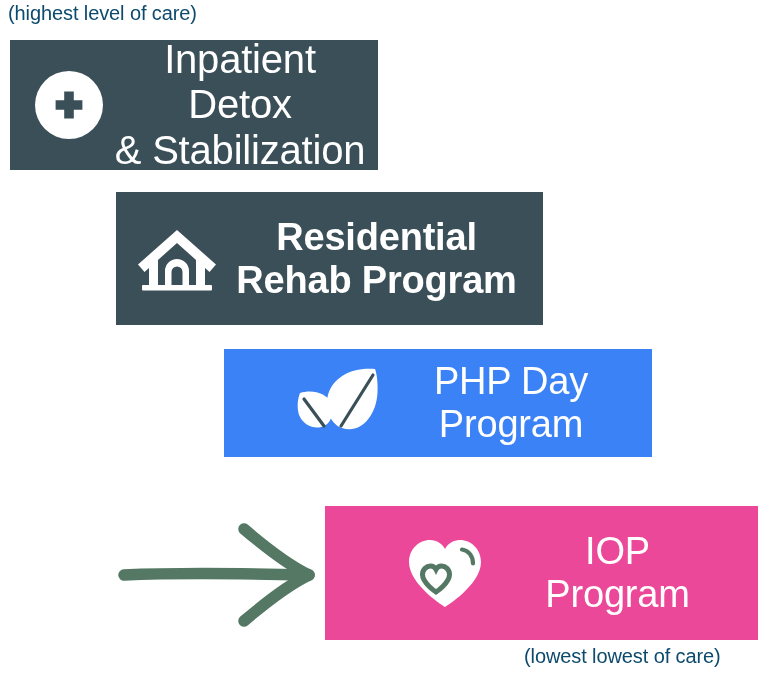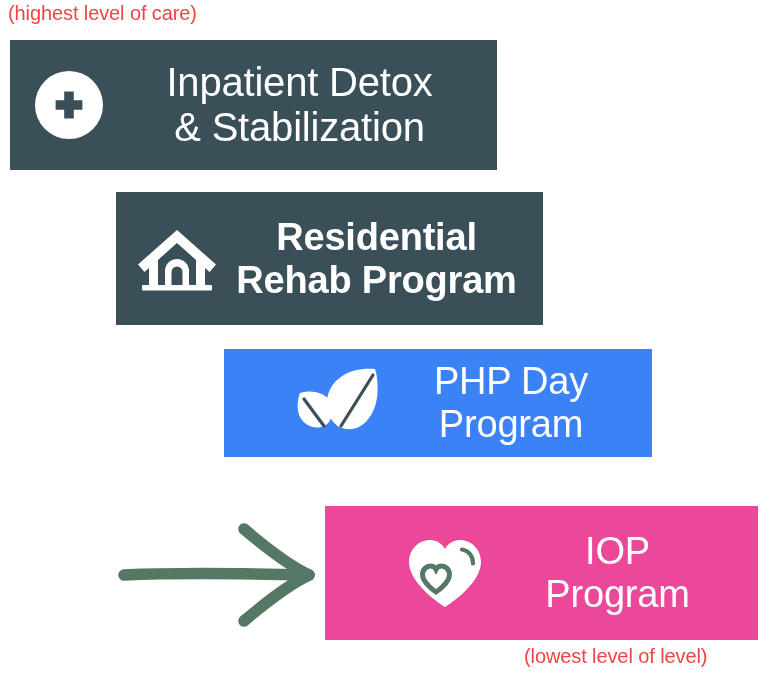--- a/index.html
+++ b/index.html
@@ -17,21 +17,21 @@
     position: relative;
     width: 768px;
     height: 680px;
     background: #ffffff;
   }
 
   .caption {
     position: absolute;
     font-family: "Liberation Sans", sans-serif;
     font-size: 20px;
-    color: #ef4444;
+    color: #0c4a6e;
     white-space: nowrap;
     letter-spacing: -0.1px;
   }
   .caption-top {
     left: 8px;
     top: 2px;
   }
   .caption-bottom {
     left: 524px;
     top: 645px;
@@ -57,21 +57,21 @@
     line-height: 1.13;
     text-align: center;
     letter-spacing: -0.2px;
     white-space: pre-line;
     padding-right: 10px;
   }
 
   
   #step-1 {
     left: 10px;  top: 40px;
-    width: 487px; height: 130px;
+    width: 368px; height: 130px;
     background: #3a4f58;
     padding-left: 16px;
   }
   #step-1 .step-icon { width: 86px; height: 86px; }
   #step-1 .step-label { font-size: 40px; }
 
   
   #step-2 {
     left: 116px; top: 192px;
     width: 427px; height: 133px;
@@ -185,15 +185,15 @@
   <div id="arrow">
     <svg class="icon-svg" width="205" height="110" viewBox="0 0 205 110" aria-hidden="true">
       <g fill="none" stroke="#547864" stroke-width="11.5" stroke-linecap="round">
         <path d="M6 55 C60 52.5 130 53.5 190 55"></path>
         <path d="M126 9 C146 26 168 44 191 55"></path>
         <path d="M126 101 C146 84 168 66 191 55"></path>
       </g>
     </svg>
   </div>
 
-  <div class="caption caption-bottom">(lowest level of level)</div>
+  <div class="caption caption-bottom">(lowest lowest of care)</div>
 
 </div>
 
 </body></html>

